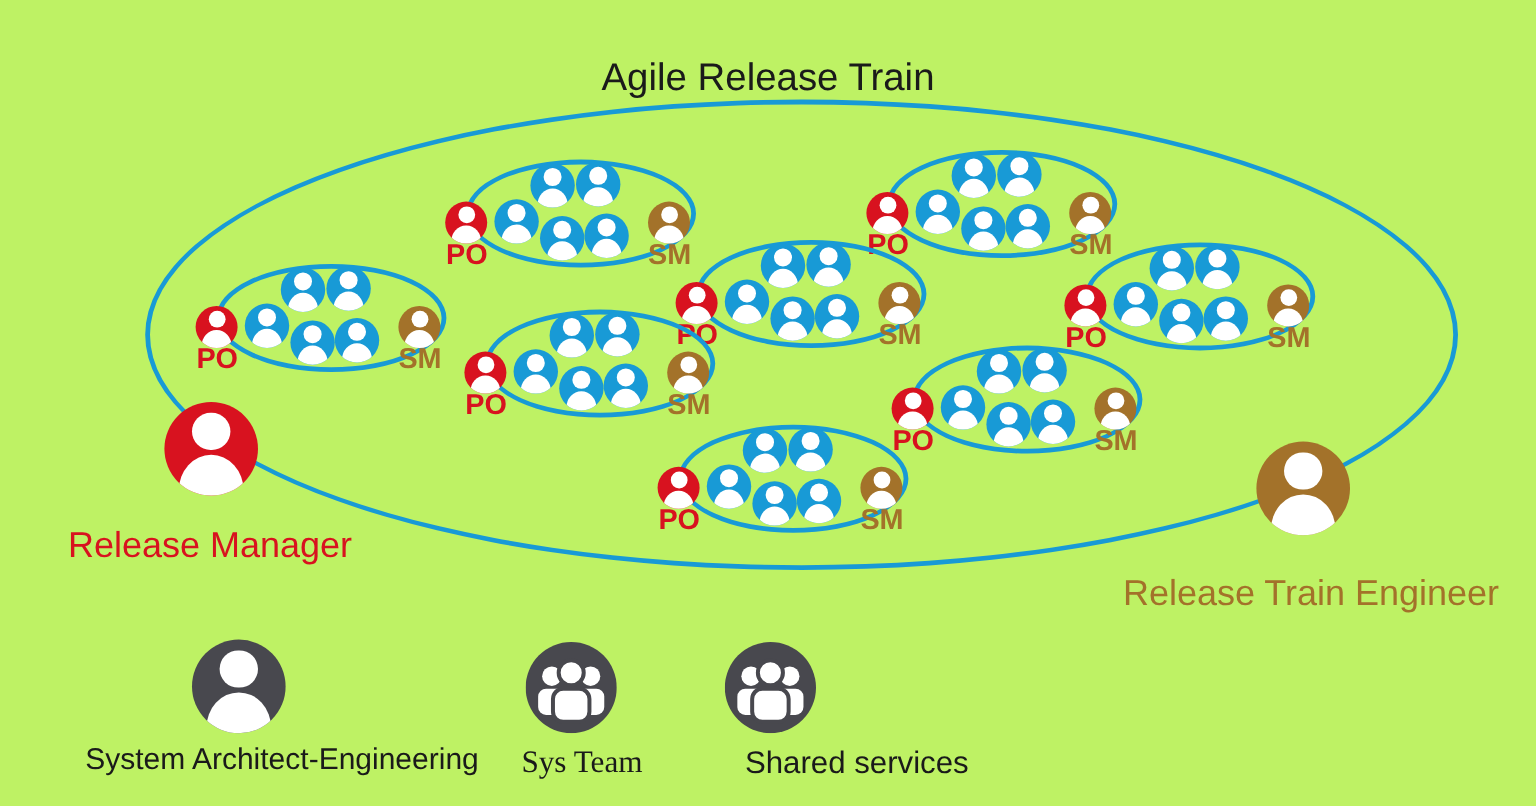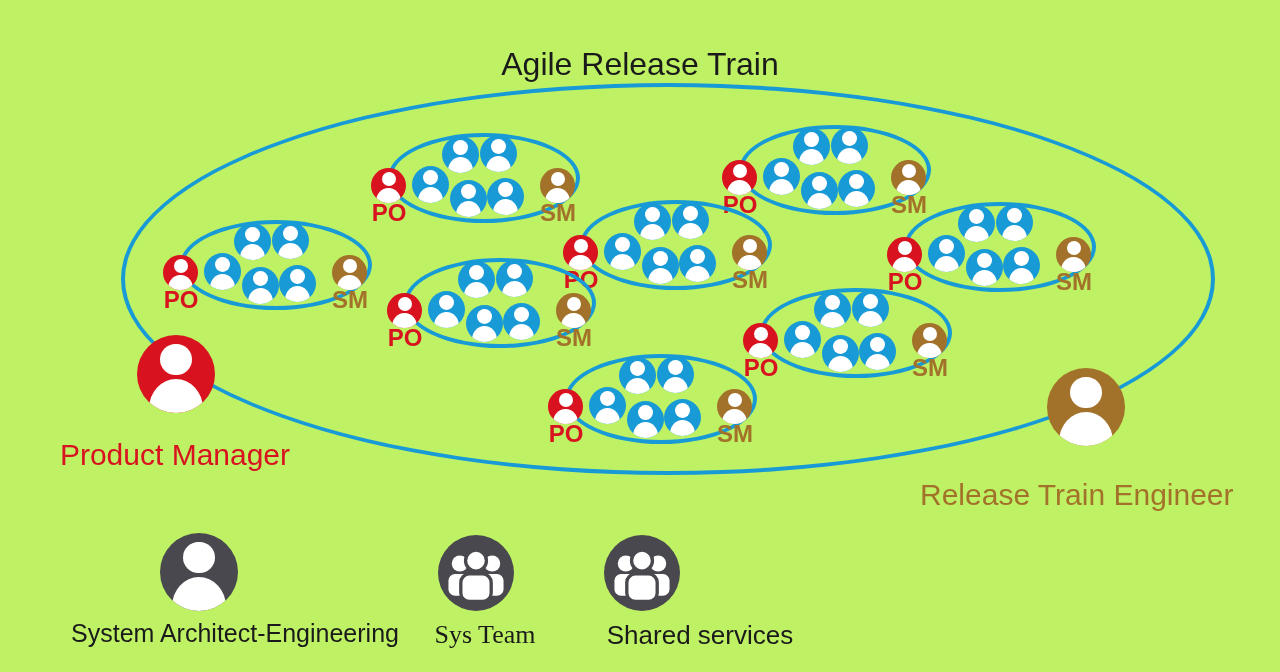--- a/index.html
+++ b/index.html
@@ -34,24 +34,24 @@
   .po-label{left:-25px;color:var(--red,#D8121F);}
   .sm-label{left:144px;color:var(--brown,#A3722A);}
 
   
   .role-icon{width:78px;height:78px;}
   #pm-icon{left:137px;top:335px;background:var(--red,#D8121F);}
   #rte-icon{left:1047px;top:368px;background:var(--brown,#A3722A);}
   #sysarch-icon{left:160px;top:533px;background:var(--dark,#48484E);}
   .role-label{position:absolute;line-height:1.1;}
   #pm-label{left:40px;top:438px;width:270px;text-align:center;font-size:30px;color:var(--red,#D8121F);}
-  #rte-label{left:920px;top:478px;width:345px;text-align:left;font-size:30px;color:var(--brown,#A3722A);}
+  #rte-label{left:920px;top:478px;width:345px;text-align:center;font-size:30px;color:var(--brown,#A3722A);}
   #sysarch-label{left:55px;top:620px;width:360px;text-align:center;font-size:25px;color:var(--text,#1a1a1a);}
   #systeam-label{left:425px;top:621px;width:120px;text-align:center;font-size:26px;color:var(--text,#1a1a1a);font-family:Liberation Serif, serif;}
-  #shared-label{left:590px;top:621px;width:220px;text-align:center;font-size:26px;color:var(--text,#1a1a1a);}
+  #shared-label{left:604px;top:621px;width:220px;text-align:center;font-size:26px;color:var(--text,#1a1a1a);}
   .group-icon{position:absolute;width:76px;height:76px;}
   #systeam-icon{left:438px;top:535px;}
   #shared-icon{left:604px;top:535px;}
 </style>
 </head>
 <body>
 
 <div id="canvas">
 
   <div id="diagram-title">Agile Release Train</div>
@@ -155,21 +155,21 @@
     <div class="person member m3"></div>
     <div class="person member m4"></div>
     <div class="person member m5"></div>
     <div class="person po-icon"></div>
     <div class="po-label">PO</div>
     <div class="person sm-icon"></div>
     <div class="sm-label">SM</div>
   </div>
 
   <div class="person role-icon" id="pm-icon"></div>
-  <div class="role-label" id="pm-label">Product Manager</div>
+  <div class="role-label" id="pm-label">Release Manager</div>
 
   <div class="person role-icon" id="rte-icon"></div>
   <div class="role-label" id="rte-label">Release Train Engineer</div>
 
   <div class="person role-icon" id="sysarch-icon"></div>
   <div class="role-label" id="sysarch-label">System Architect-Engineering</div>
 
   <svg class="group-icon" id="systeam-icon" viewBox="0 0 80 80">
     <circle cx="40" cy="40" r="40" style="fill:var(--dark,#48484E)"></circle>
     <circle cx="23" cy="30" r="8.5" fill="#fff"></circle>

